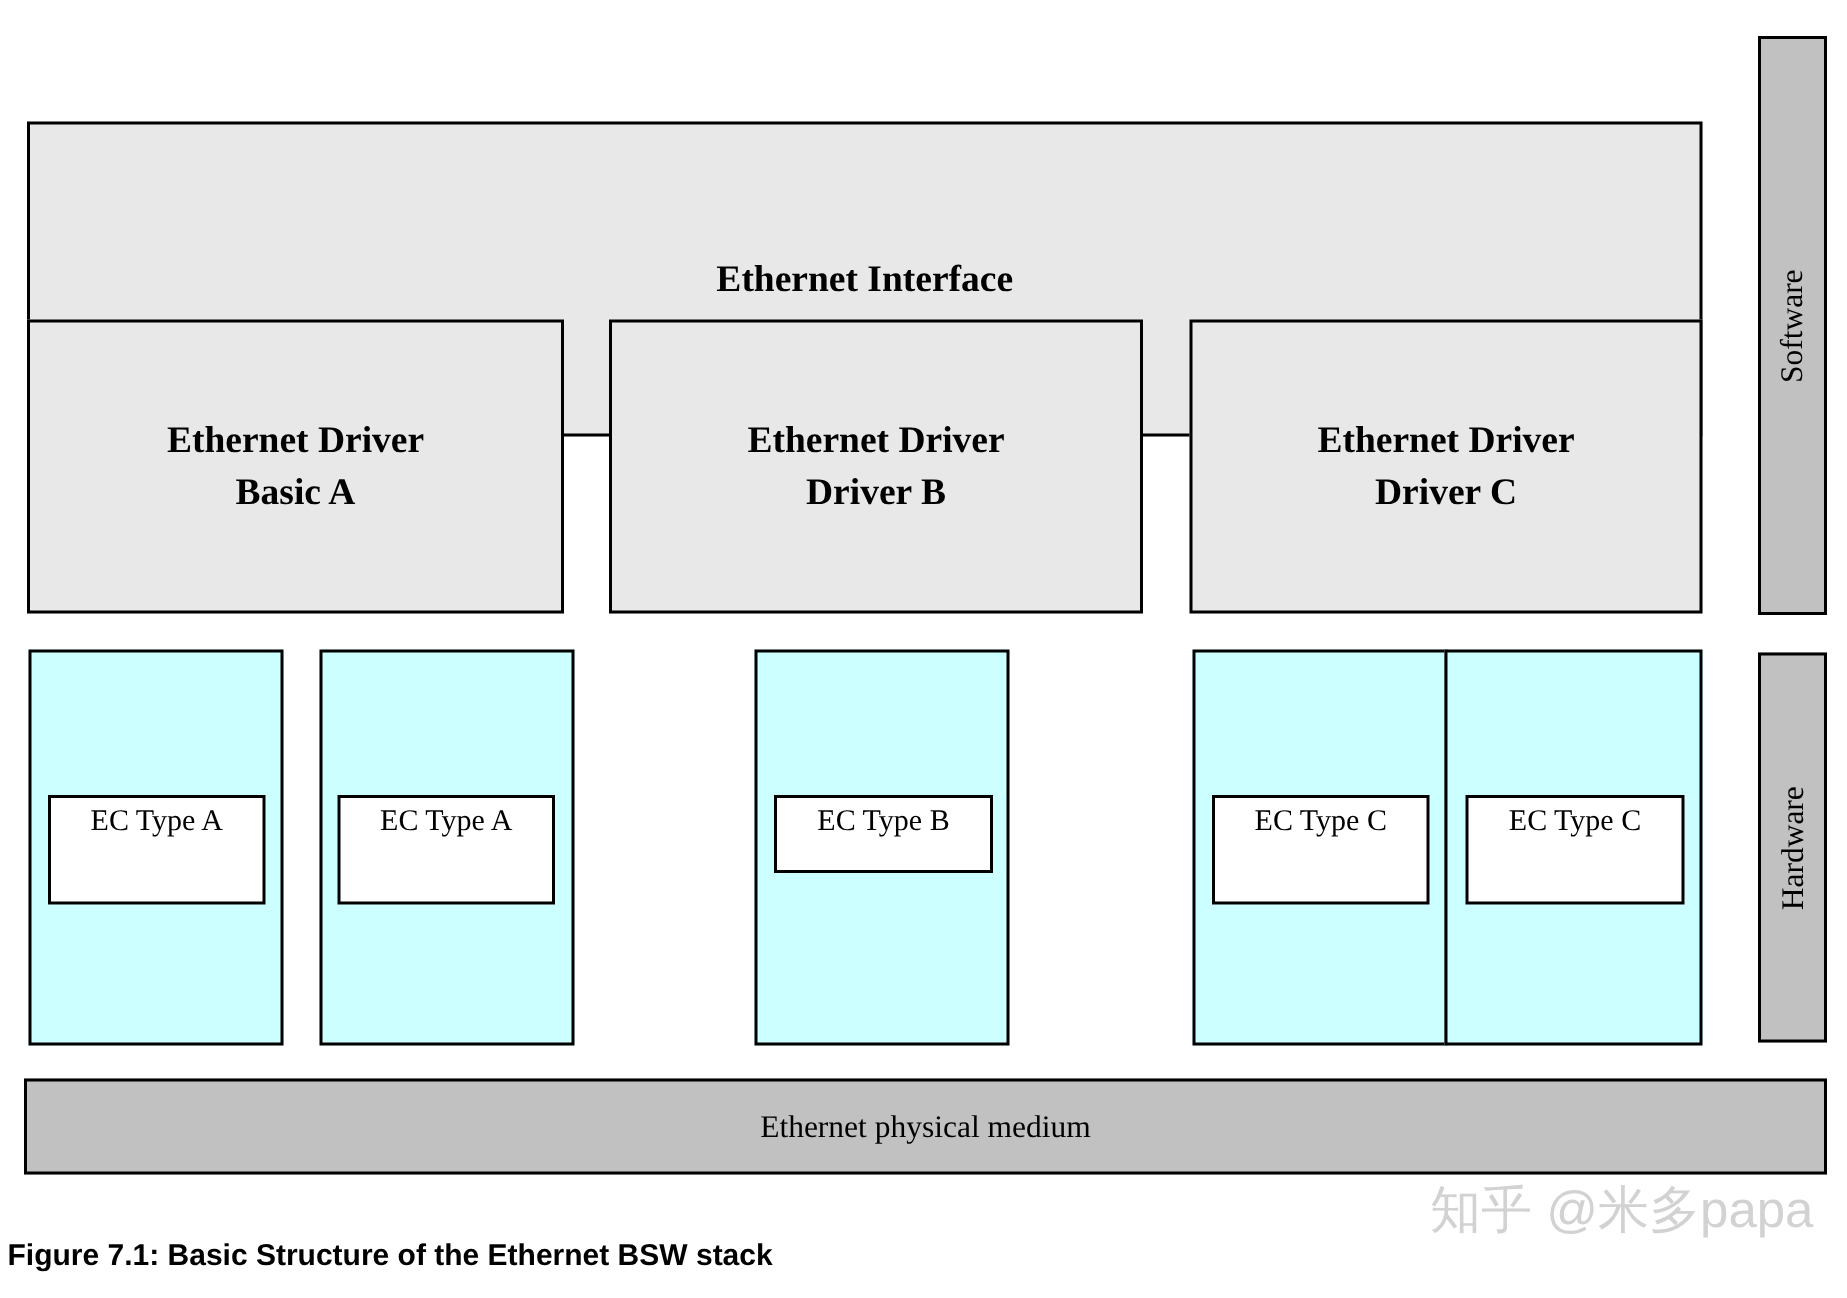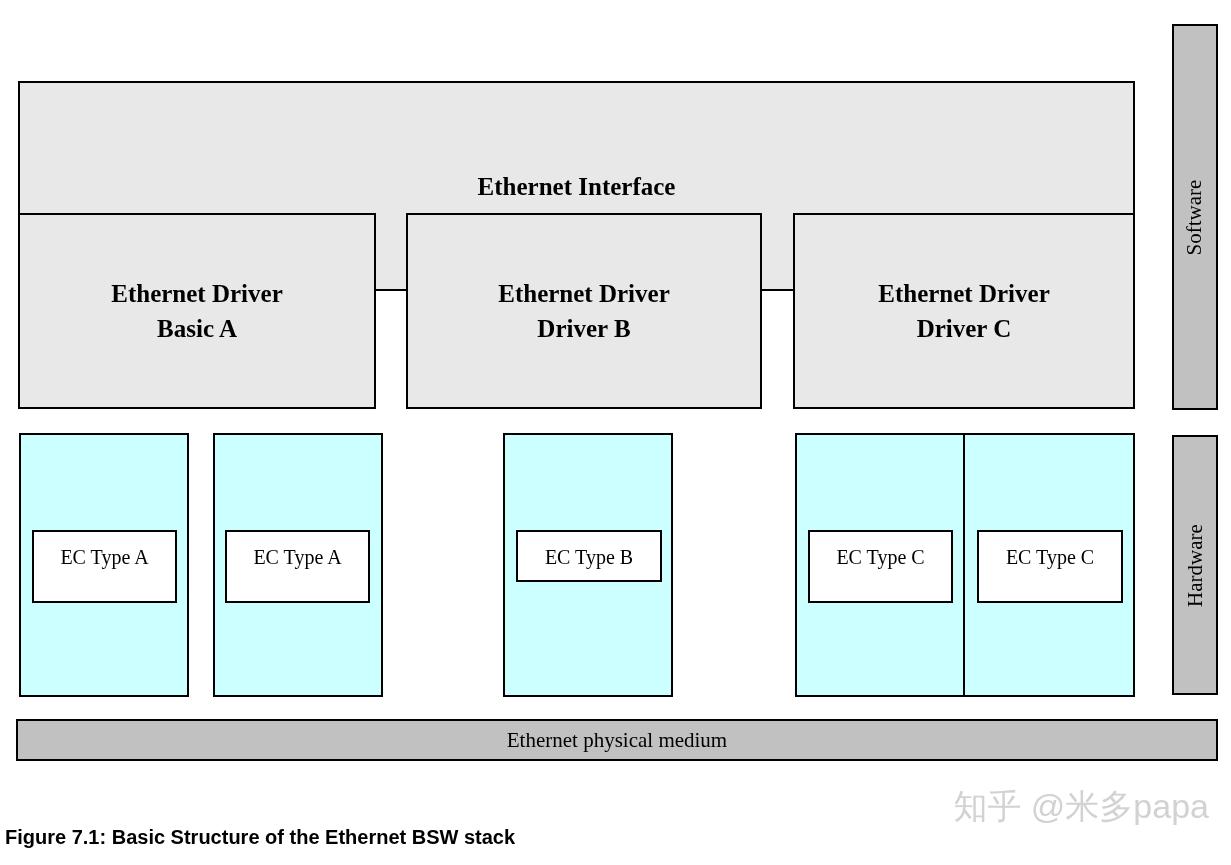--- a/index.html
+++ b/index.html
@@ -59,33 +59,33 @@
   #ctrl-4 { left: 795px; top: 433px; width: 170px; height: 264px; }
   #ctrl-5 { left: 963px; top: 433px; width: 172px; height: 264px; }
 
   
   .ecbox {
     background: #ffffff;
     border: 2px solid #000000;
     display: flex;
     justify-content: center;
     align-items: flex-start;
-    padding-top: 14px;
+    padding-top: 4px;
     font-size: 20px;
     color: #000000;
   }
   #ec-1 { left: 32px;  top: 530px; width: 145px; height: 73px; }
   #ec-2 { left: 225px; top: 530px; width: 145px; height: 73px; }
   #ec-3 { left: 516px; top: 530px; width: 146px; height: 52px; }
   #ec-4 { left: 808px; top: 530px; width: 145px; height: 73px; }
   #ec-5 { left: 977px; top: 530px; width: 146px; height: 73px; }
 
   
   #medium-bar {
-    left: 16px; top: 719px; width: 1202px; height: 42px;
+    left: 16px; top: 719px; width: 1202px; height: 64px;
     background: #c1c1c1;
     border: 2px solid #000000;
     display: flex;
     align-items: center;
     justify-content: center;
     font-size: 21px;
     color: #000000;
   }
 
   

